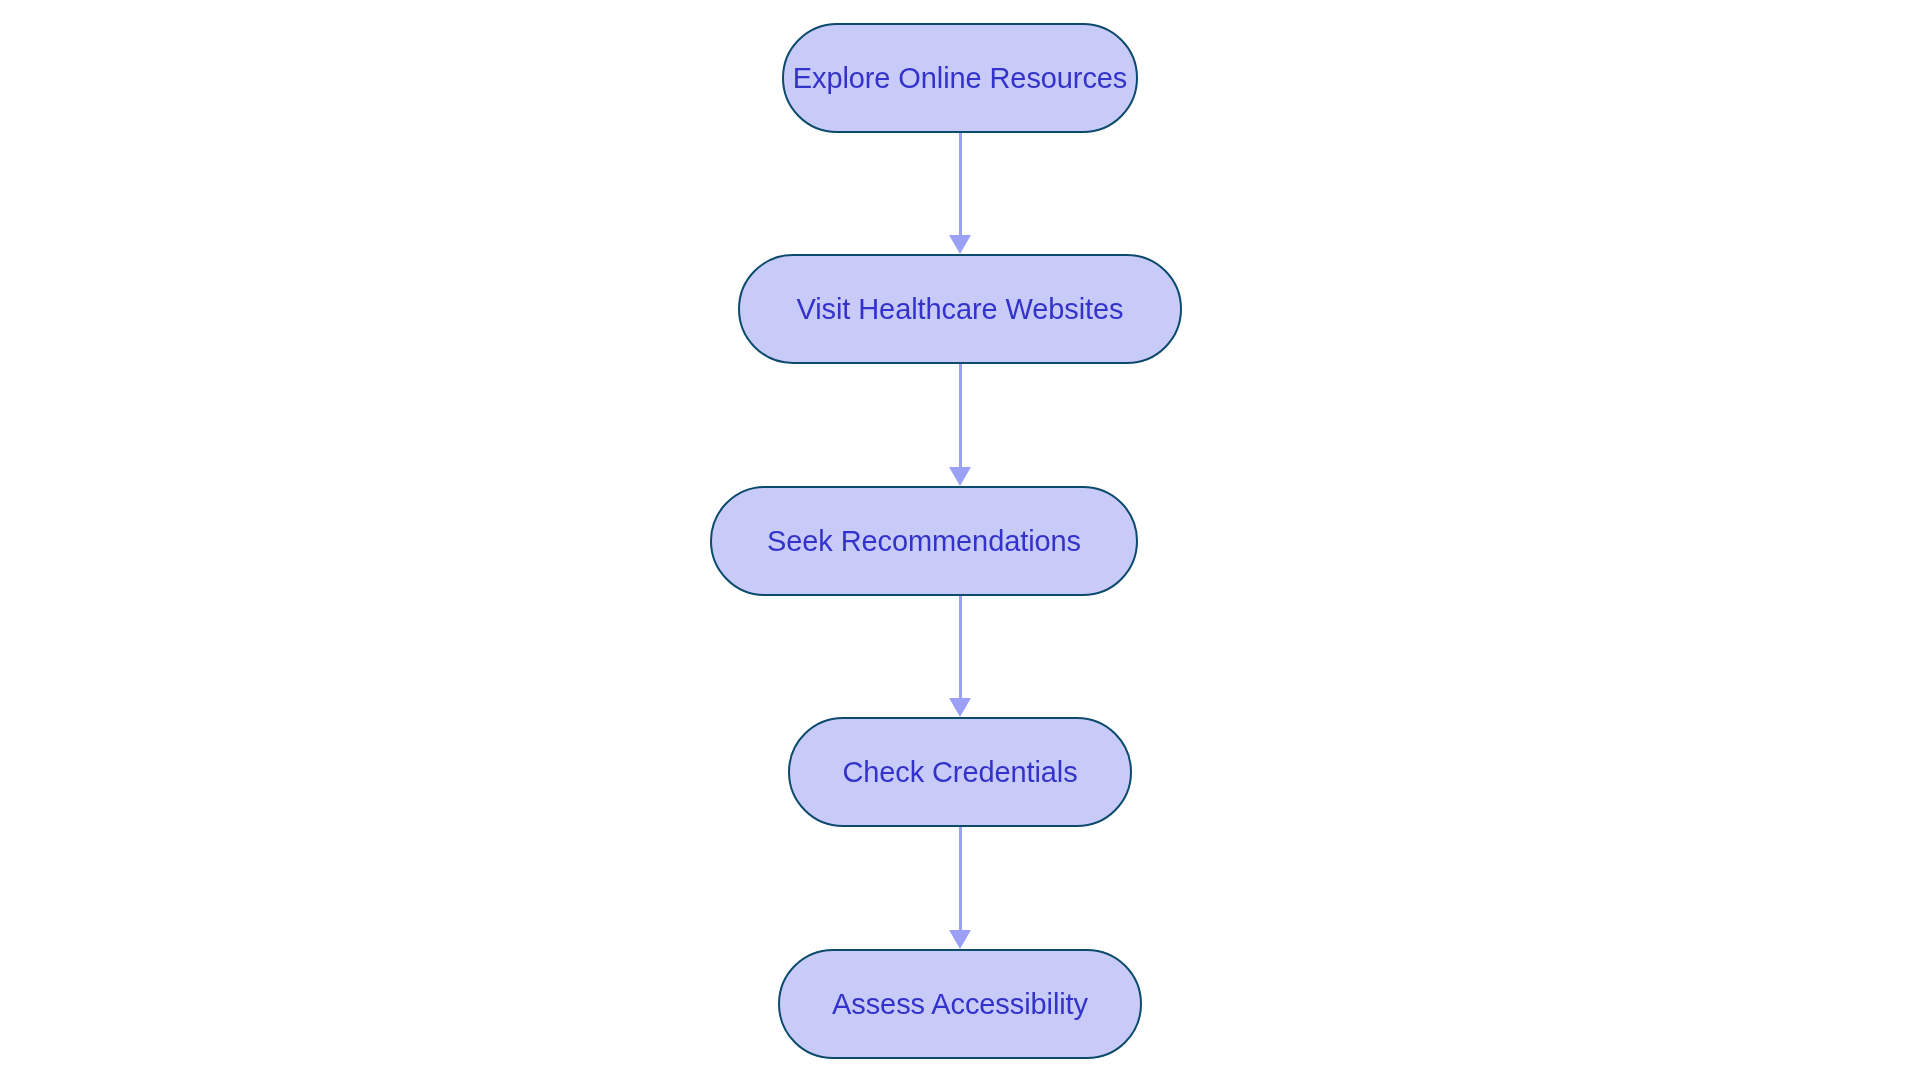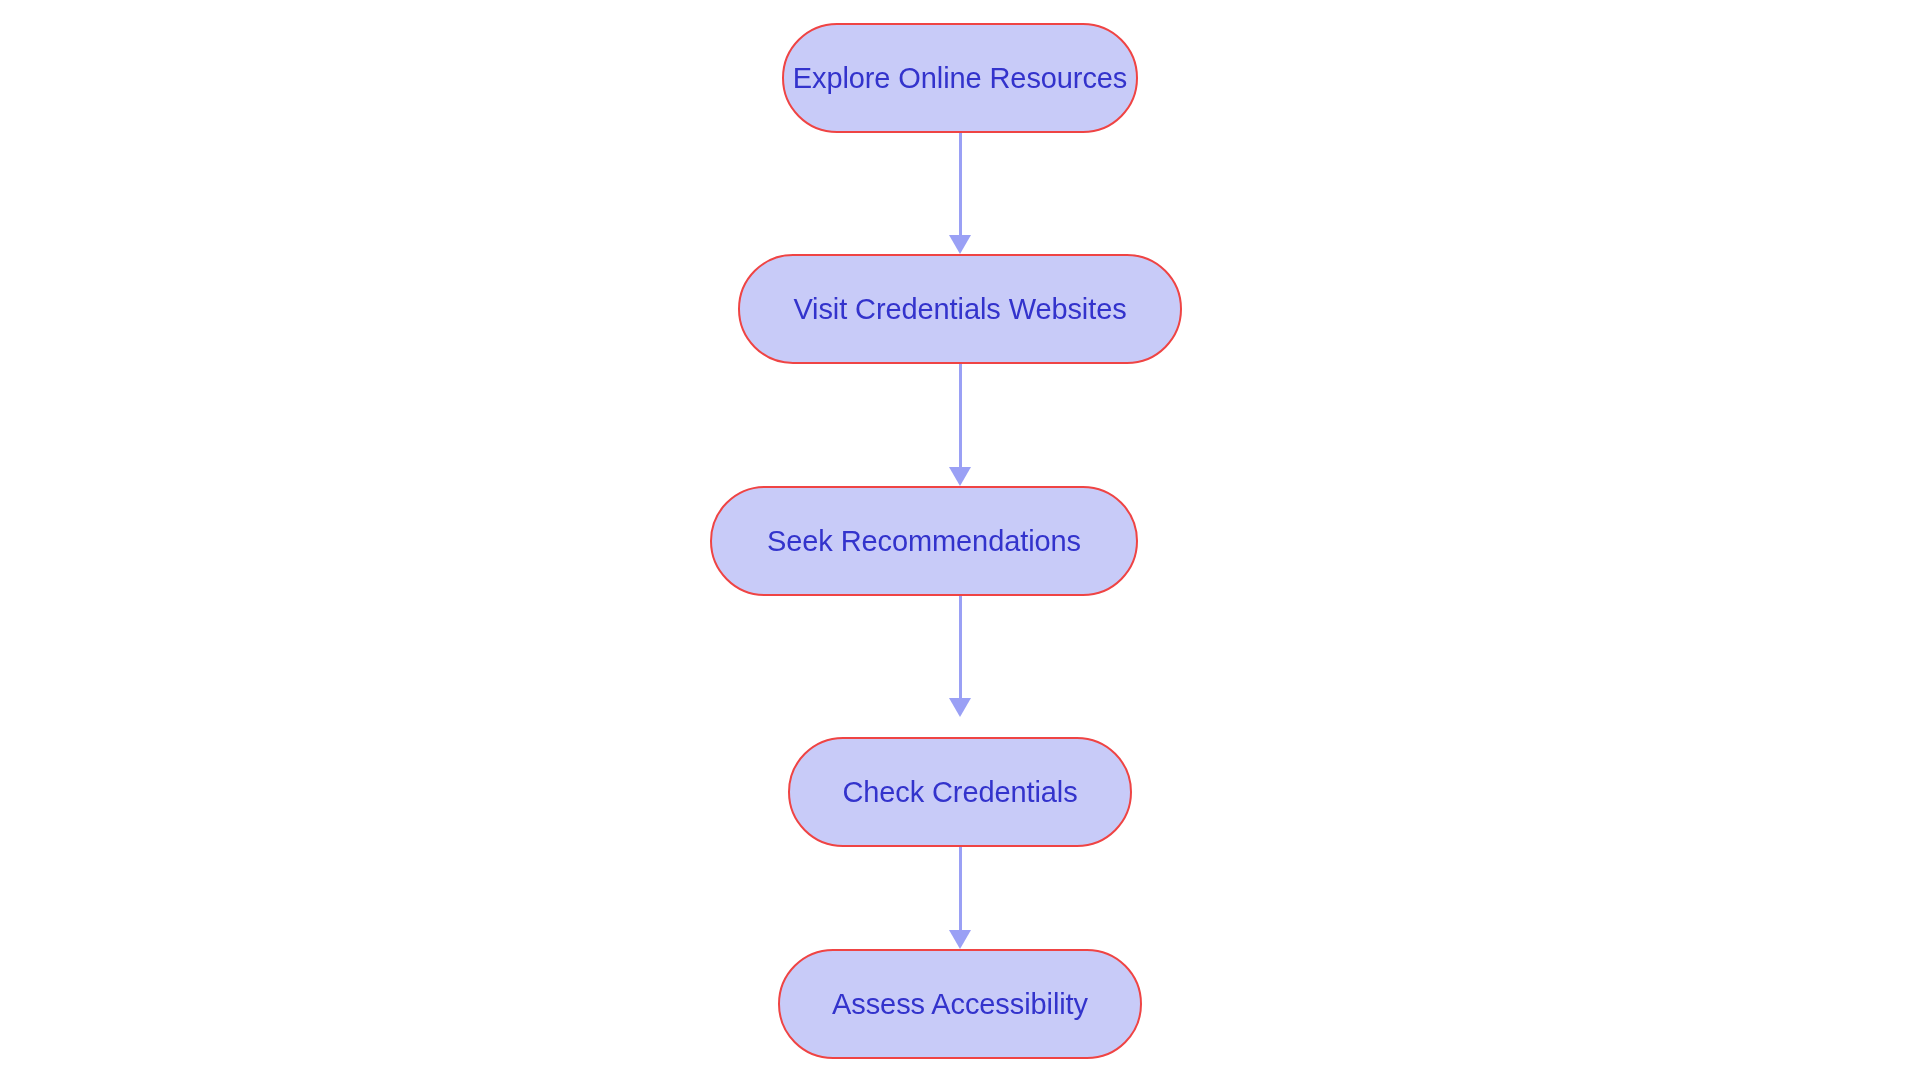--- a/index.html
+++ b/index.html
@@ -22,21 +22,21 @@
     background: #ffffff;
   }
 
   .flow-node {
     position: absolute;
     box-sizing: border-box;
     display: flex;
     align-items: center;
     justify-content: center;
     background: #c8cbf8;
-    border: 2px solid #ef4444;
+    border: 2px solid #0c4a6e;
     border-radius: 9999px;
     height: 110px;
     transform: translate(-50%, -50%);
   }
 
   .flow-node-label {
     color: #3333cc;
     font-family: "Liberation Sans", sans-serif;
     font-size: 29px;
     font-weight: 400;
@@ -95,28 +95,28 @@
   <div class="flow-edge" style="left:960px; top:827px; height:122px; width:24px;">
     <div class="flow-edge-line" style="height:103px;"></div>
     <div class="flow-edge-arrowhead"></div>
   </div>
 
   <div class="flow-node" style="left:960px; top:78px; width:356px; height:110px;">
     <span class="flow-node-label">Explore Online Resources</span>
   </div>
 
   <div class="flow-node" style="left:960px; top:309px; width:444px; height:110px;">
-    <span class="flow-node-label">Visit Credentials Websites</span>
+    <span class="flow-node-label">Visit Healthcare Websites</span>
   </div>
 
   <div class="flow-node" style="left:924px; top:541px; width:428px; height:110px;">
     <span class="flow-node-label">Seek Recommendations</span>
   </div>
 
-  <div class="flow-node" style="left:960px; top:792px; width:344px; height:110px;">
+  <div class="flow-node" style="left:960px; top:772px; width:344px; height:110px;">
     <span class="flow-node-label">Check Credentials</span>
   </div>
 
   <div class="flow-node" style="left:960px; top:1004px; width:364px; height:110px;">
     <span class="flow-node-label">Assess Accessibility</span>
   </div>
 
 </div>
 
 </body></html>

